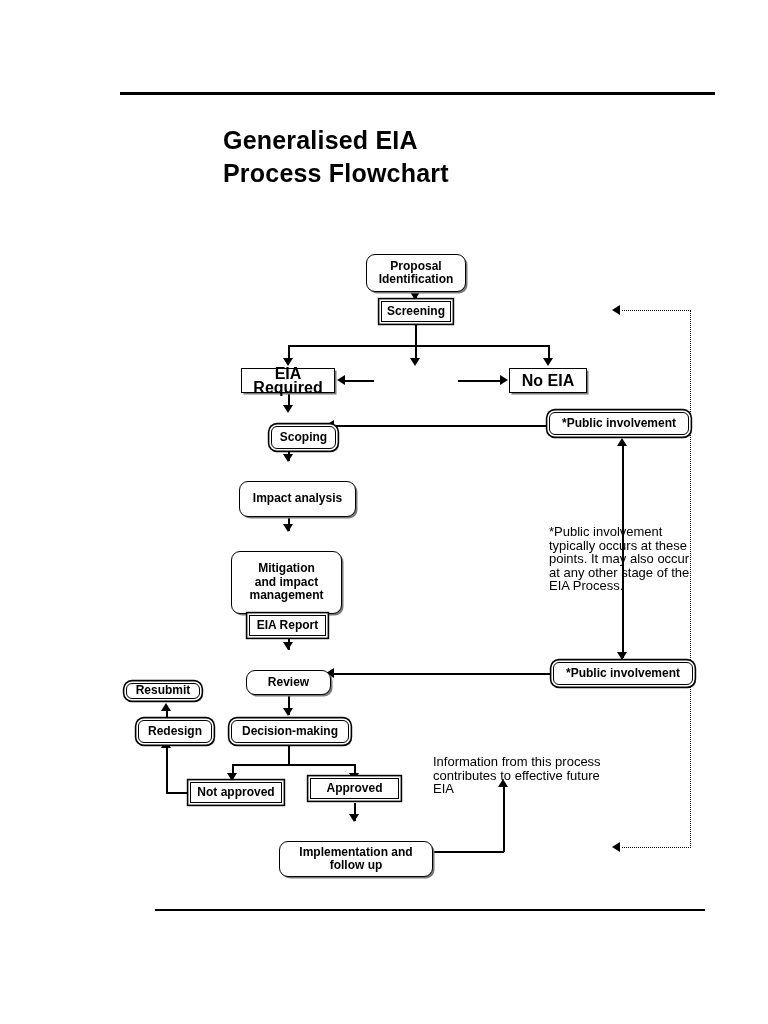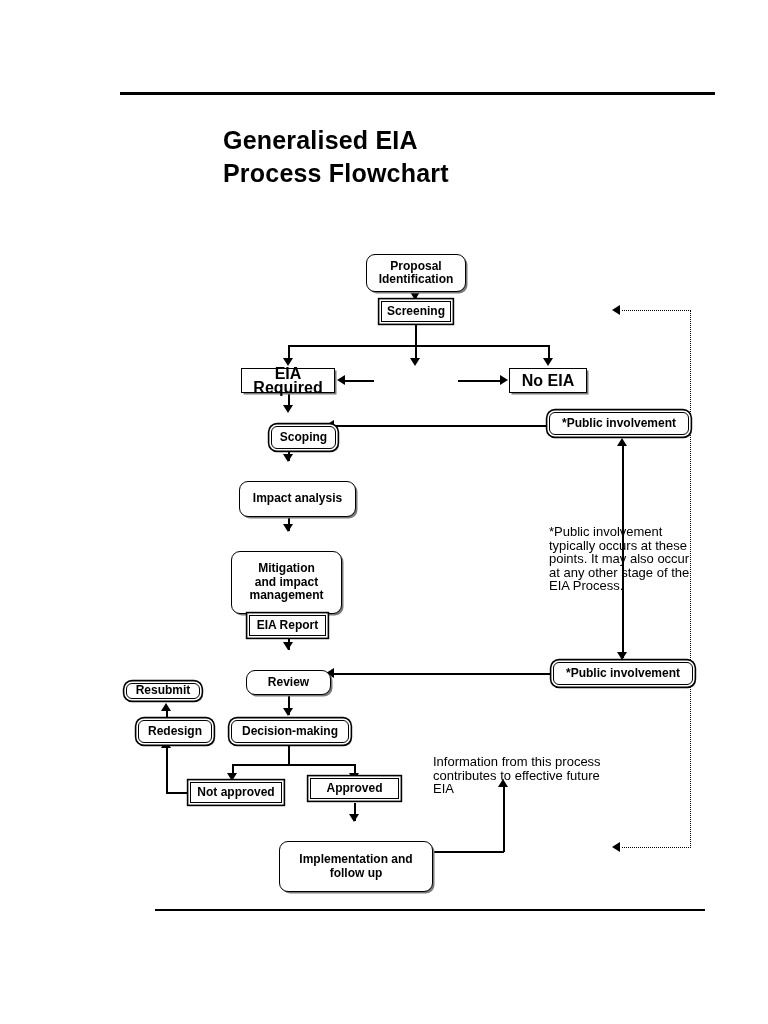--- a/index.html
+++ b/index.html
@@ -234,21 +234,21 @@
   <div class="node pill framed n-md" style="left:231px; top:720px; width:118px; height:23px;">Decision-making</div>
 
   <div class="node pill framed n-md" style="left:126px; top:683px; width:74px; height:16px;">Resubmit</div>
 
   <div class="node pill framed n-md" style="left:138px; top:720px; width:74px; height:23px;">Redesign</div>
 
   <div class="node sq framed n-md" style="left:190px; top:782px; width:92px; height:21px;">Not approved</div>
 
   <div class="node sq framed n-md" style="left:310px; top:778px; width:89px; height:21px;">Approved</div>
 
-  <div class="node rounded n-md" style="left:279px; top:821px; width:154px; height:51px; white-space:pre-line;">Implementation and
+  <div class="node rounded n-md" style="left:279px; top:821px; width:154px; height:36px; white-space:pre-line;">Implementation and
 follow up</div>
 
   <div class="node pill framed n-md" style="left:549px; top:412px; width:140px; height:23px;">*Public involvement</div>
 
   <div class="node pill framed n-md" style="left:553px; top:662px; width:140px; height:23px;">*Public involvement</div>
 
   <div class="note" id="note-public">*Public involvement typically occurs at these points. It may also occur at any other stage of the EIA Process.</div>
   <div class="note" id="note-info">Information from this process contributes to effective future EIA</div>
 
 </div>

